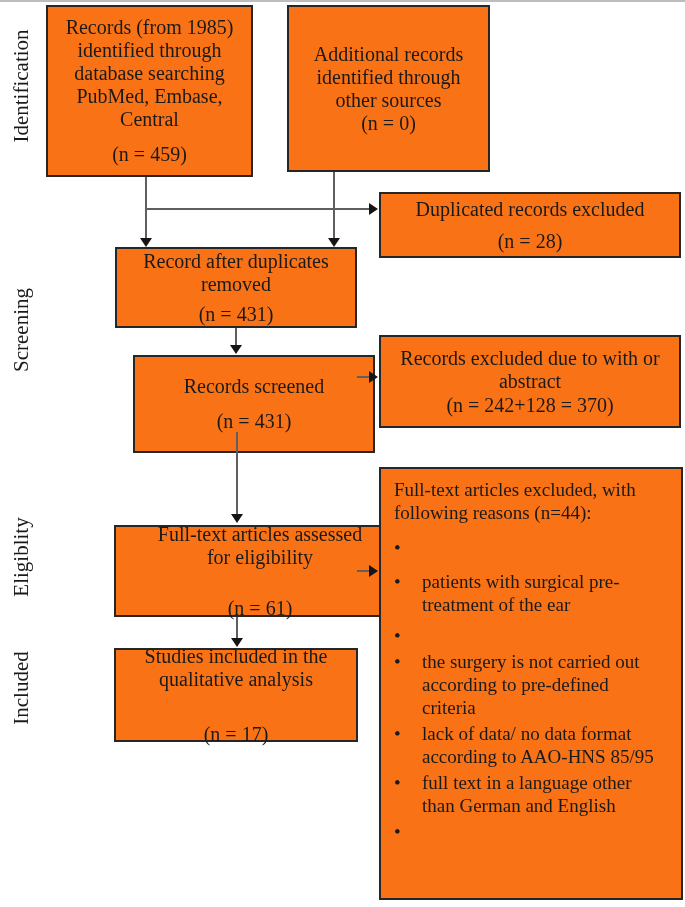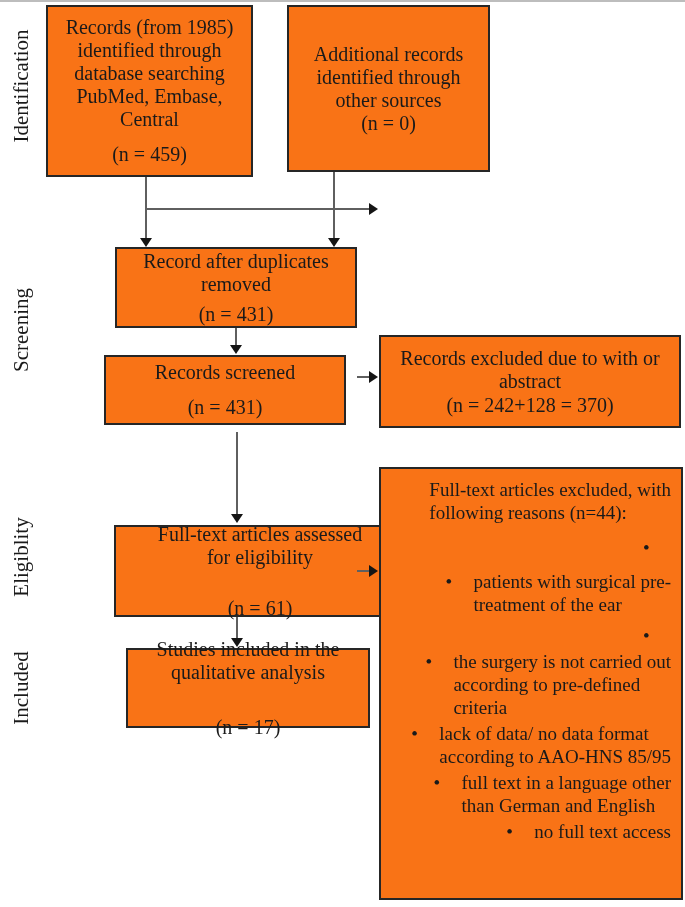--- a/index.html
+++ b/index.html
@@ -26,35 +26,35 @@
     display:flex; flex-direction:column; align-items:center; justify-content:center;
     text-align:center; font-size:20px; line-height:23px;
   }
   .box .lbl, .box .nv { white-space:pre-line; }
   .b1 { left:46px;  top:5px;   width:207px; height:172px; }
   .b1 .nv { margin-top:12px; }
   .b2 { left:287px; top:5px;   width:203px; height:167px; }
   .b2 .nv { }
   .b3 { left:115px; top:247px; width:242px; height:81px;text-align:center; }
   .b3 .nv { margin-top:7px; }
-  .b4 { left:104px; top:355px; width:242px; height:70px; }
+  .b4 { left:133px; top:355px; width:242px; height:98px; }
   .b4 .nv { margin-top:12px; }
   .b5 { left:114px; top:525px; width:292px; height:92px; }
   .b5 .nv { margin-top:28px; }
-  .b6 { left:126px; top:648px; width:244px; height:80px;gap:20px; }
+  .b6 { left:114px; top:648px; width:244px; height:94px;gap:20px; }
   .b6 .nv { margin-top:12px; }
   .bA { left:379px; top:192px; width:302px; height:66px; }
   .bA .nv { margin-top:9px; }
   .bB { left:379px; top:335px; width:302px; height:93px; }
   .bB .nv { margin-top:1px; }
 
   
   .bC {
     left:379px; top:467px; width:304px; height:433px;
-    justify-content:flex-start; align-items:flex-end; text-align:left;
+    justify-content:flex-start; align-items:flex-start; text-align:left;
     padding:9px 10px 5px 13px; font-size:19px; line-height:23px;
   }
   .bC .hdr { white-space:pre-line; margin-bottom:12px; }
   .reason { display:flex; margin-bottom:3px; }
   .reason.gap1 { margin-bottom:11px; }
   .reason.gap2 { margin-bottom:8px; }
   .reason .bullet { flex:0 0 28px; }
   .reason .rtext { white-space:pre-line; }
 
   
@@ -132,20 +132,24 @@
 for eligibility</div>
     <div class="nv">(n = 61)</div>
   </div>
 
   <div class="box b6">
     <div class="lbl">Studies included in the
 qualitative analysis</div>
     <div class="nv">(n = 17)</div>
   </div>
 
+  <div class="box bA">
+    <div class="lbl">Duplicated records excluded</div>
+    <div class="nv">(n = 28)</div>
+  </div>
 
   <div class="box bB">
     <div class="lbl">Records excluded due to with or
 abstract</div>
     <div class="nv">(n = 242+128 = 370)</div>
   </div>
 
   <div class="box bC">
     <div class="hdr">Full-text articles excluded, with
 following reasons (n=44):</div>
@@ -172,21 +176,20 @@
       <span class="rtext">lack of data/ no data format
 according to AAO-HNS 85/95</span>
     </div>
     <div class="reason">
       <span class="bullet">•</span>
       <span class="rtext">full text in a language other
 than German and English</span>
     </div>
     <div class="reason">
       <span class="bullet">•</span>
-      <span class="rtext">no full text access</span>
     </div>
   </div>
 
   <div class="vline v1"></div>
   <div class="vline v2"></div>
   <div class="hline h1"></div>
   <div class="vline v3"></div>
   <div class="hline h2"></div>
   <div class="vline v4"></div>
   <div class="hline h3"></div>

